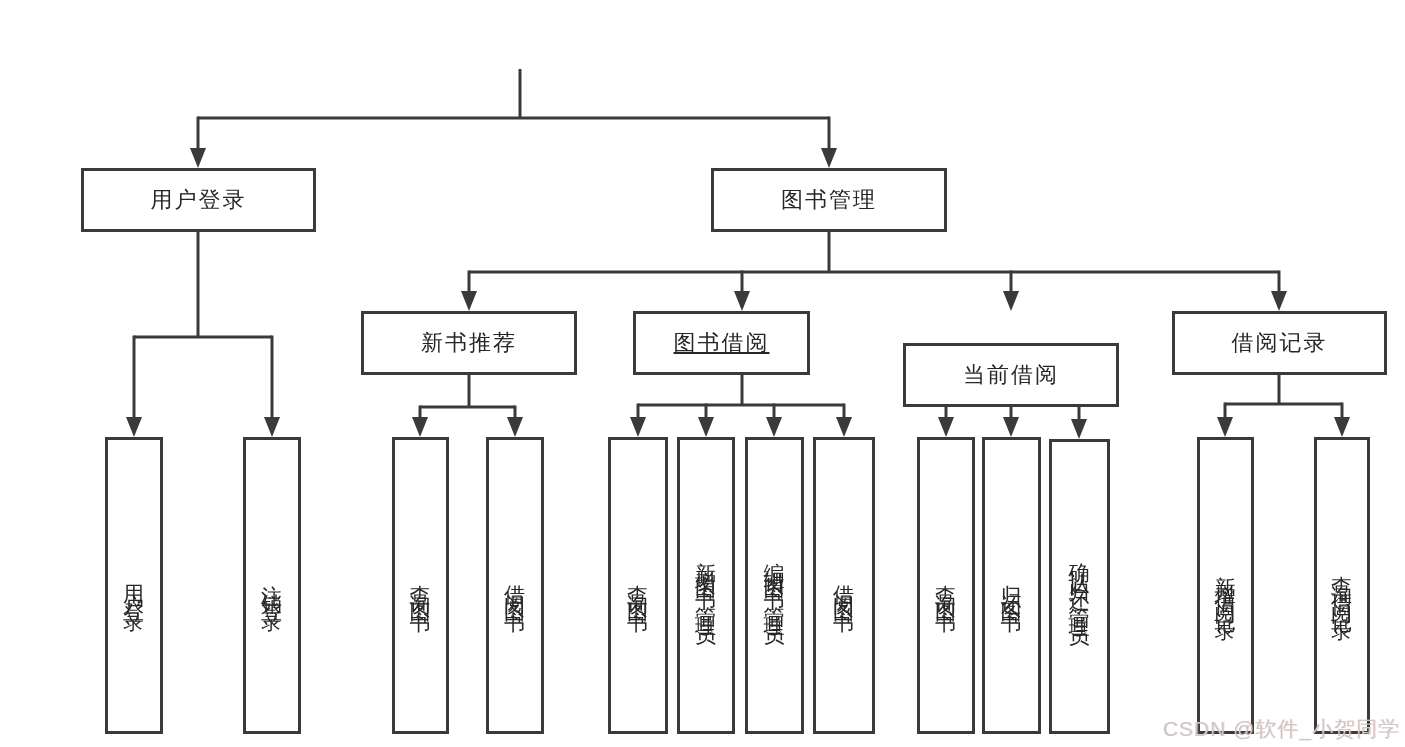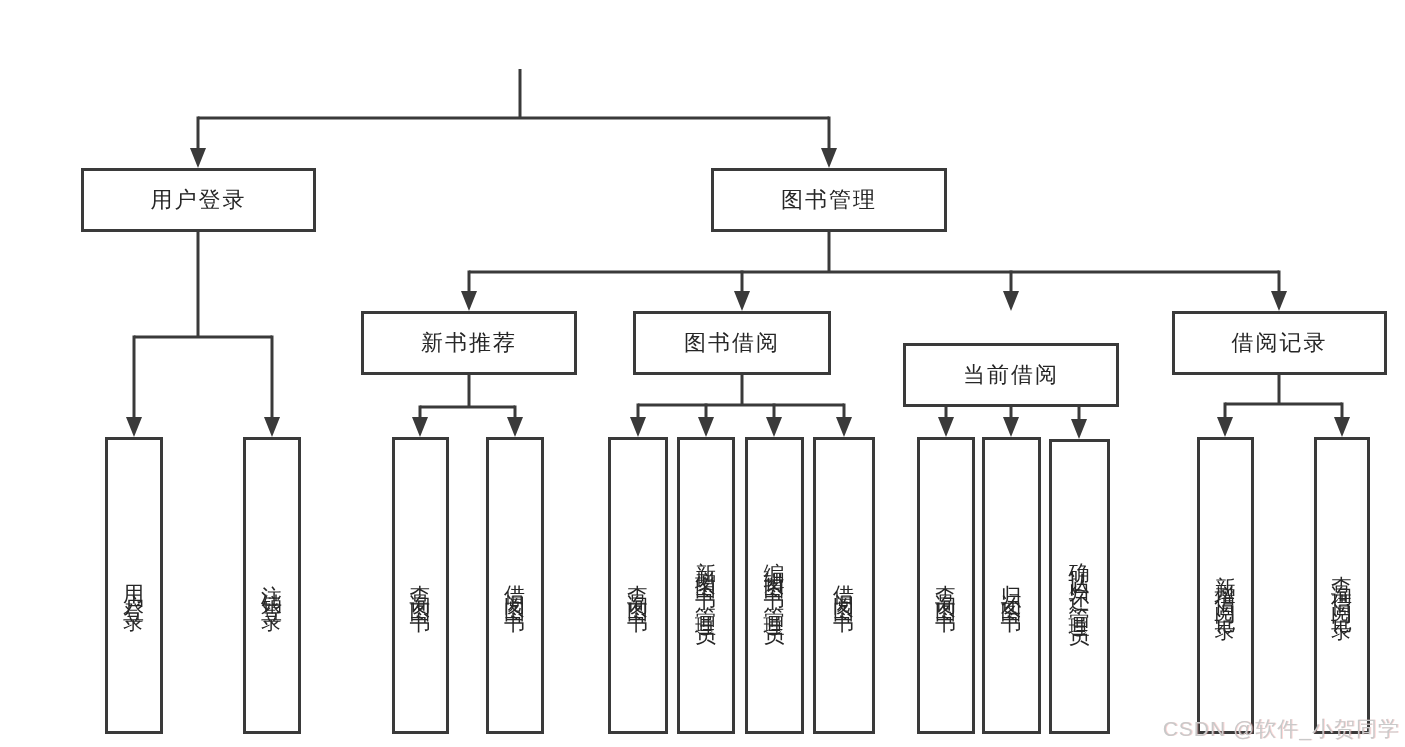--- a/index.html
+++ b/index.html
@@ -108,21 +108,21 @@
       <line x1="1225" y1="404" x2="1342" y2="404" stroke="#3a3a3a" stroke-width="3"></line>
       <line x1="1225" y1="402.5" x2="1225" y2="420" stroke="#3a3a3a" stroke-width="3"></line>
       <polygon points="1217,417 1233,417 1225,437" fill="#3a3a3a"></polygon>
       <line x1="1342" y1="402.5" x2="1342" y2="420" stroke="#3a3a3a" stroke-width="3"></line>
       <polygon points="1334,417 1350,417 1342,437" fill="#3a3a3a"></polygon>
     </svg>
   <div class="node-layer">
       <div class="node horizontal" style="left: 81px; top: 168px; width: 235px; height: 64px; border-color: rgb(58, 58, 58); background: rgb(255, 255, 255); color: rgb(38, 38, 38);">用户登录</div>
       <div class="node horizontal" style="left: 711px; top: 168px; width: 236px; height: 64px; border-color: rgb(58, 58, 58); background: rgb(255, 255, 255); color: rgb(38, 38, 38); font-family: Liberation Mono, monospace;">图书管理</div>
       <div class="node horizontal" style="left: 361px; top: 311px; width: 216px; height: 64px; border-color: rgb(58, 58, 58); background: rgb(255, 255, 255); color: rgb(38, 38, 38);">新书推荐</div>
-      <div class="node horizontal" style="left: 633px; top: 311px; width: 198px; height: 64px; border-color: rgb(58, 58, 58); background: rgb(255, 255, 255); color: rgb(38, 38, 38);">图书借阅</div>
+      <div class="node horizontal" style="left: 633px; top: 311px; width: 177px; height: 64px; border-color: rgb(58, 58, 58); background: rgb(255, 255, 255); color: rgb(38, 38, 38); text-decoration: underline;">图书借阅</div>
       <div class="node horizontal" style="left: 903px; top: 311px; width: 216px; height: 64px; border-color: rgb(58, 58, 58); background: rgb(255, 255, 255); color: rgb(38, 38, 38); margin-top: 32px;">当前借阅</div>
       <div class="node horizontal" style="left: 1172px; top: 311px; width: 215px; height: 64px; border-color: rgb(58, 58, 58); background: rgb(255, 255, 255); color: rgb(38, 38, 38);">借阅记录</div>
       <div class="node vertical" style="left: 105px; top: 437px; width: 58px; height: 297px; border-color: rgb(58, 58, 58); background: rgb(255, 255, 255); color: rgb(38, 38, 38);">用户登录</div>
       <div class="node vertical" style="left: 243px; top: 437px; width: 58px; height: 297px; border-color: rgb(58, 58, 58); background: rgb(255, 255, 255); color: rgb(38, 38, 38);">注销登录</div>
       <div class="node vertical" style="left: 392px; top: 437px; width: 57px; height: 297px; border-color: rgb(58, 58, 58); background: rgb(255, 255, 255); color: rgb(38, 38, 38);">查询图书</div>
       <div class="node vertical" style="left: 486px; top: 437px; width: 58px; height: 297px; border-color: rgb(58, 58, 58); background: rgb(255, 255, 255); color: rgb(38, 38, 38);">借阅图书</div>
       <div class="node vertical" style="left: 608px; top: 437px; width: 60px; height: 297px; border-color: rgb(58, 58, 58); background: rgb(255, 255, 255); color: rgb(38, 38, 38);">查询图书</div>
       <div class="node vertical" style="left: 677px; top: 437px; width: 58px; height: 297px; border-color: rgb(58, 58, 58); background: rgb(255, 255, 255); color: rgb(38, 38, 38);">新增图书（管理员）</div>
       <div class="node vertical" style="left: 745px; top: 437px; width: 59px; height: 297px; border-color: rgb(58, 58, 58); background: rgb(255, 255, 255); color: rgb(38, 38, 38);">编辑图书（管理员）</div>
       <div class="node vertical" style="left: 813px; top: 437px; width: 62px; height: 297px; border-color: rgb(58, 58, 58); background: rgb(255, 255, 255); color: rgb(38, 38, 38);">借阅图书</div>

